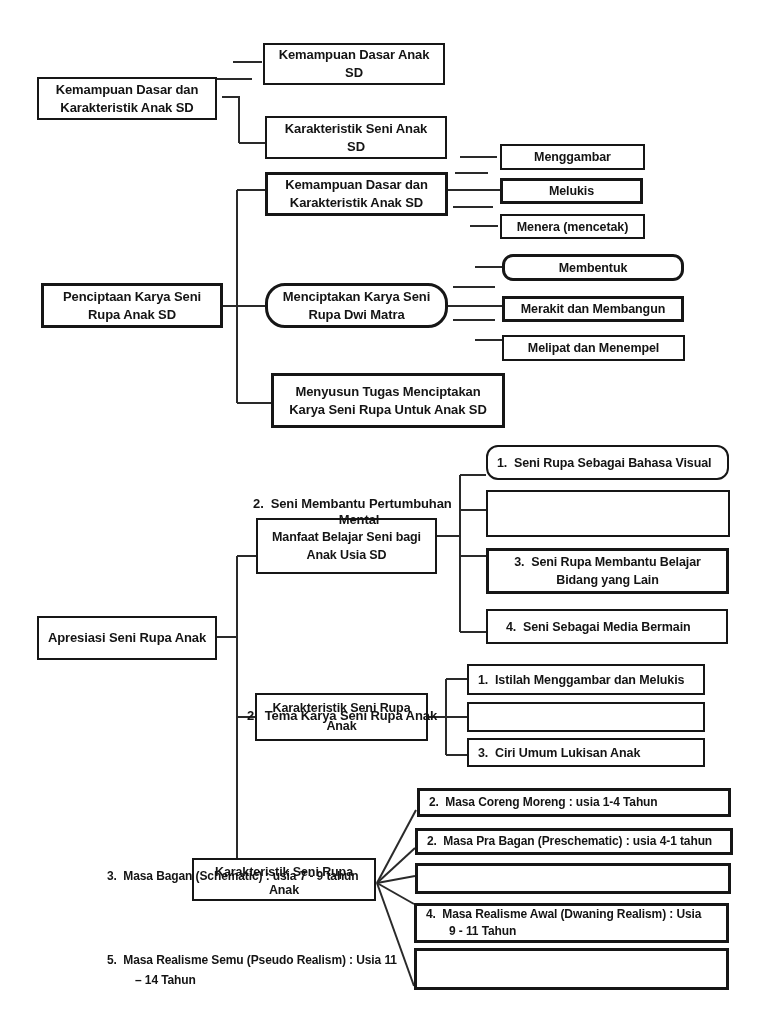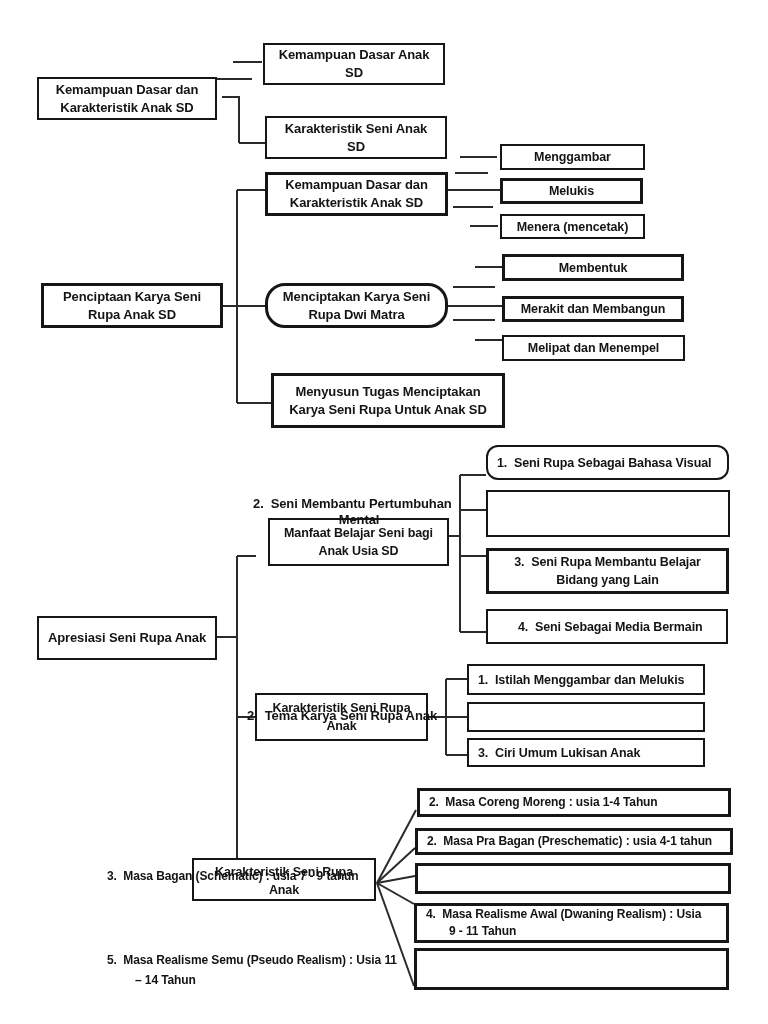--- a/index.html
+++ b/index.html
@@ -103,48 +103,48 @@
   </div>
   <div class="box" style="left:500px;top:144px;width:145px;height:26px;">
     <div class="lbl">Menggambar</div>
   </div>
   <div class="box bw3" style="left:500px;top:178px;width:143px;height:26px;">
     <div class="lbl">Melukis</div>
   </div>
   <div class="box" style="left:500px;top:214px;width:145px;height:25px;">
     <div class="lbl">Menera (mencetak)</div>
   </div>
-  <div class="box bw3" style="left:502px;top:254px;width:182px;height:27px;">
+  <div class="box bw3" style="left:502px;top:254px;width:182px;height:27px;border-radius:11px;">
     <div class="lbl">Membentuk</div>
   </div>
   <div class="box bw3" style="left:502px;top:296px;width:182px;height:26px;">
     <div class="lbl">Merakit dan Membangun</div>
   </div>
   <div class="box" style="left:502px;top:335px;width:183px;height:26px;">
     <div class="lbl">Melipat dan Menempel</div>
   </div>
 
   <div class="overlay fs13" style="left:253px;top:496px;width:212px;text-align:left;">2.  Seni Membantu Pertumbuhan</div>
   <div class="overlay fs13 ctr" style="left:253px;top:512px;width:212px;">Mental</div>
-  <div class="box" style="left:268px;top:518px;width:181px;height:48px;">
+  <div class="box" style="left:256px;top:518px;width:181px;height:56px;">
     <div class="lbl">Manfaat Belajar Seni bagi</div>
     <div class="lbl">Anak Usia SD</div>
   </div>
   <div class="box fs13" style="left:37px;top:616px;width:180px;height:44px;">
     <div class="lbl">Apresiasi Seni Rupa Anak</div>
   </div>
   <div class="box alignleft" style="left:486px;top:445px;width:243px;height:35px;border-radius:12px;">
     <div class="lbl">1.  Seni Rupa Sebagai Bahasa Visual</div>
   </div>
   <div class="box" style="left:486px;top:490px;width:244px;height:47px;"></div>
   <div class="box bw3" style="left:486px;top:548px;width:243px;height:46px;">
     <div class="lbl">3.  Seni Rupa Membantu Belajar</div>
     <div class="lbl">Bidang yang Lain</div>
   </div>
-  <div class="box alignleft" style="left:486px;top:609px;width:242px;height:35px;padding-left:30px;">
+  <div class="box alignleft" style="left:486px;top:609px;width:242px;height:35px;padding-left:18px;">
     <div class="lbl">4.  Seni Sebagai Media Bermain</div>
   </div>
 
   <div class="box" style="left:255px;top:693px;width:173px;height:48px;justify-content:space-between;padding:4px 0;">
     <div class="lbl">Karakteristik Seni Rupa</div>
     <div class="lbl">Anak</div>
   </div>
   <div class="overlay fs13" style="left:227px;top:708px;margin-left:20px;">2.  Tema Karya Seni Rupa Anak</div>
   <div class="box alignleft" style="left:467px;top:664px;width:238px;height:31px;">
     <div class="lbl">1.  Istilah Menggambar dan Melukis</div>

